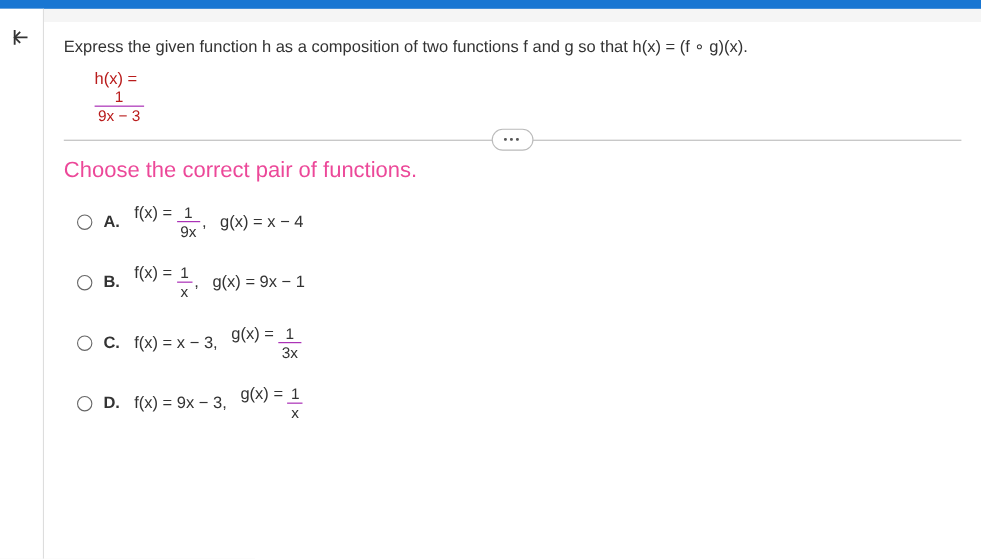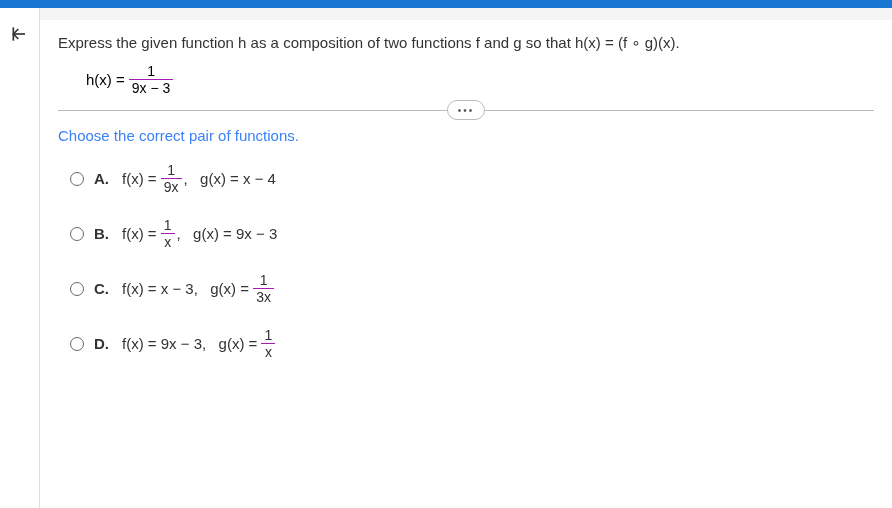--- a/index.html
+++ b/index.html
@@ -58,24 +58,25 @@
     .frac {
       display: inline-block;
       vertical-align: middle;
       text-align: center;
       font-size: 14px;
     }
     .frac .num { display: block; padding: 0 3px; }
     .frac .den { display: block; border-top: 1px solid #a21caf; padding: 0 3px; }
     .equation-line {
       font-size: 15px;
-      color: #000000;
+      color: #b91c1c;
       margin: 6px 0 14px 28px;
       display: flex;
-      align-items: center;
+      align-items: flex-start;
+      flex-direction: column;
     }
     .equation-line .lhs { margin-right: 4px; }
     .divider-row {
       position: relative;
       margin: 10px 0 16px 0;
     }
     .divider {
       border: none;
       border-top: 1px solid #bbb;
       margin: 0;
@@ -92,22 +93,22 @@
       background: #fff;
       display: flex;
       align-items: center;
       justify-content: center;
       cursor: pointer;
       color: #555;
       font-size: 10px;
       letter-spacing: 2px;
     }
     .instructions {
-      font-size: 15px;
-      color: #3b82f6;
+      font-size: 20px;
+      color: #ec4899;
       margin: 16px 0 18px 0;
     }
     .options { }
     .option {
       display: flex;
       align-items: center;
       margin: 0 0 22px 12px;
       font-size: 15px;
       color: #333;
       gap: 10px;
@@ -123,21 +124,21 @@
     }
     .option-label {
       font-weight: bold;
       min-width: 18px;
     }
     .option-math {
       display: flex;
       align-items: center;
       gap: 2px;
     }
-    .fx, .gx { display: inline-flex; align-items: center; }
+    .fx, .gx { display: inline-flex; align-items: flex-start; }
   </style>
 </head>
 <body>
 
 <div class="top-bar"></div>
 
 <div class="sidebar">
   <div class="back-btn">
     <svg width="20" height="20" viewBox="0 0 24 24" fill="none" stroke="#333" stroke-width="2">
       <path d="M4 12h14"></path>
@@ -191,21 +192,21 @@
       <span class="option-label">B.</span>
       <span class="option-math">
         <span class="fx">
           <span>f(x) =</span>&nbsp;
           <span class="frac">
             <span class="num">1</span>
             <span class="den">x</span>
           </span>
         </span>
         <span>,</span>&nbsp;&nbsp;
-        <span class="gx">g(x) = 9x − 3</span>
+        <span class="gx">g(x) = 9x − 1</span>
       </span>
     </div>
 
     <div class="option">
       <div class="radio"></div>
       <span class="option-label">C.</span>
       <span class="option-math">
         <span class="fx">f(x) = x − 3,</span>&nbsp;&nbsp;
         <span class="gx">
           <span>g(x) =</span>&nbsp;

